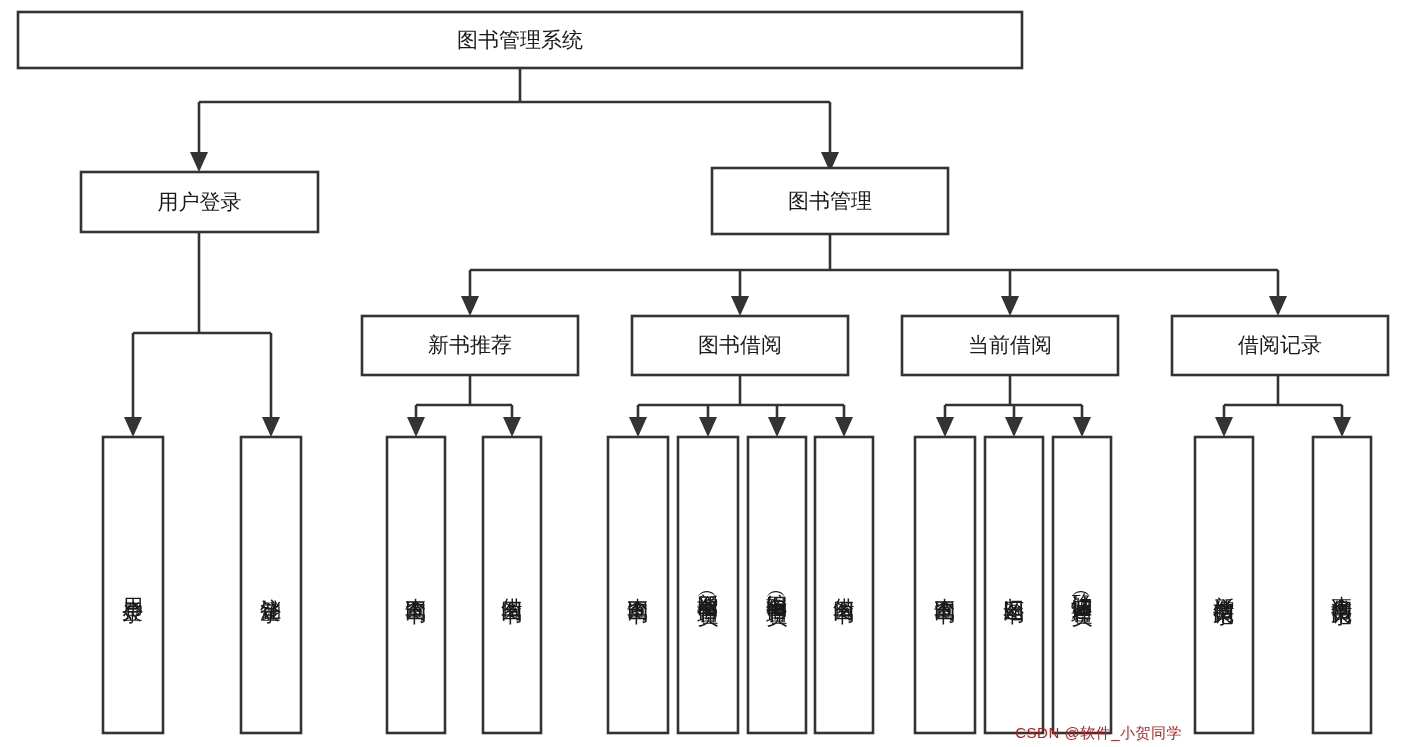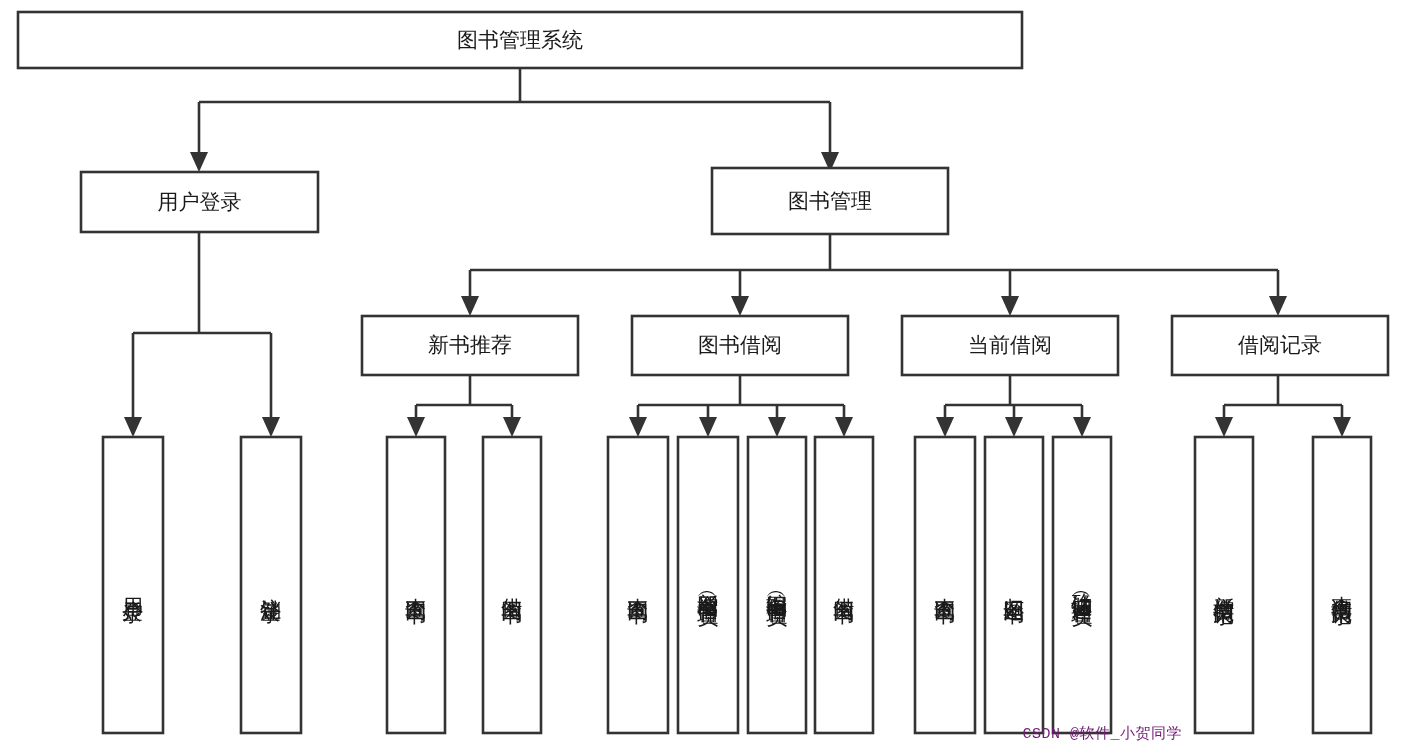--- a/index.html
+++ b/index.html
@@ -13,21 +13,21 @@
   .arrow-head{fill:#333333;stroke:none;}
   .node-label-h{font-family:"Liberation Sans","DejaVu Sans",sans-serif;
        font-size:21px;fill:#1a1a1a;text-anchor:middle;dominant-baseline:middle;}
   .leaf-label-wrap{position:absolute;display:flex;align-items:center;
        justify-content:center;pointer-events:none;}
   .leaf-label{writing-mode:vertical-rl;text-orientation:upright;
        font-family:"Liberation Sans","DejaVu Sans",sans-serif;
        font-size:21px;line-height:1.12;color:#1a1a1a;letter-spacing:2px;
        white-space:nowrap;text-align:center;}
   #watermark{position:absolute;right:8px;bottom:4px;font-size:15px;
-       color:#701a75;font-family:Liberation Mono, monospace;
+       color:#b91c1c;font-family:Liberation Sans, sans-serif;
        letter-spacing:.5px;white-space:nowrap;}
 </style>
 </head>
 <body>
 
 <div id="diagram-root">
   <svg id="tree-svg" viewBox="0 0 1405 747">
     <g id="connectors-layer">
         <line x1="520" y1="68" x2="520" y2="102" class="connector"></line>
         <line x1="199" y1="102" x2="830" y2="102" class="connector"></line>

